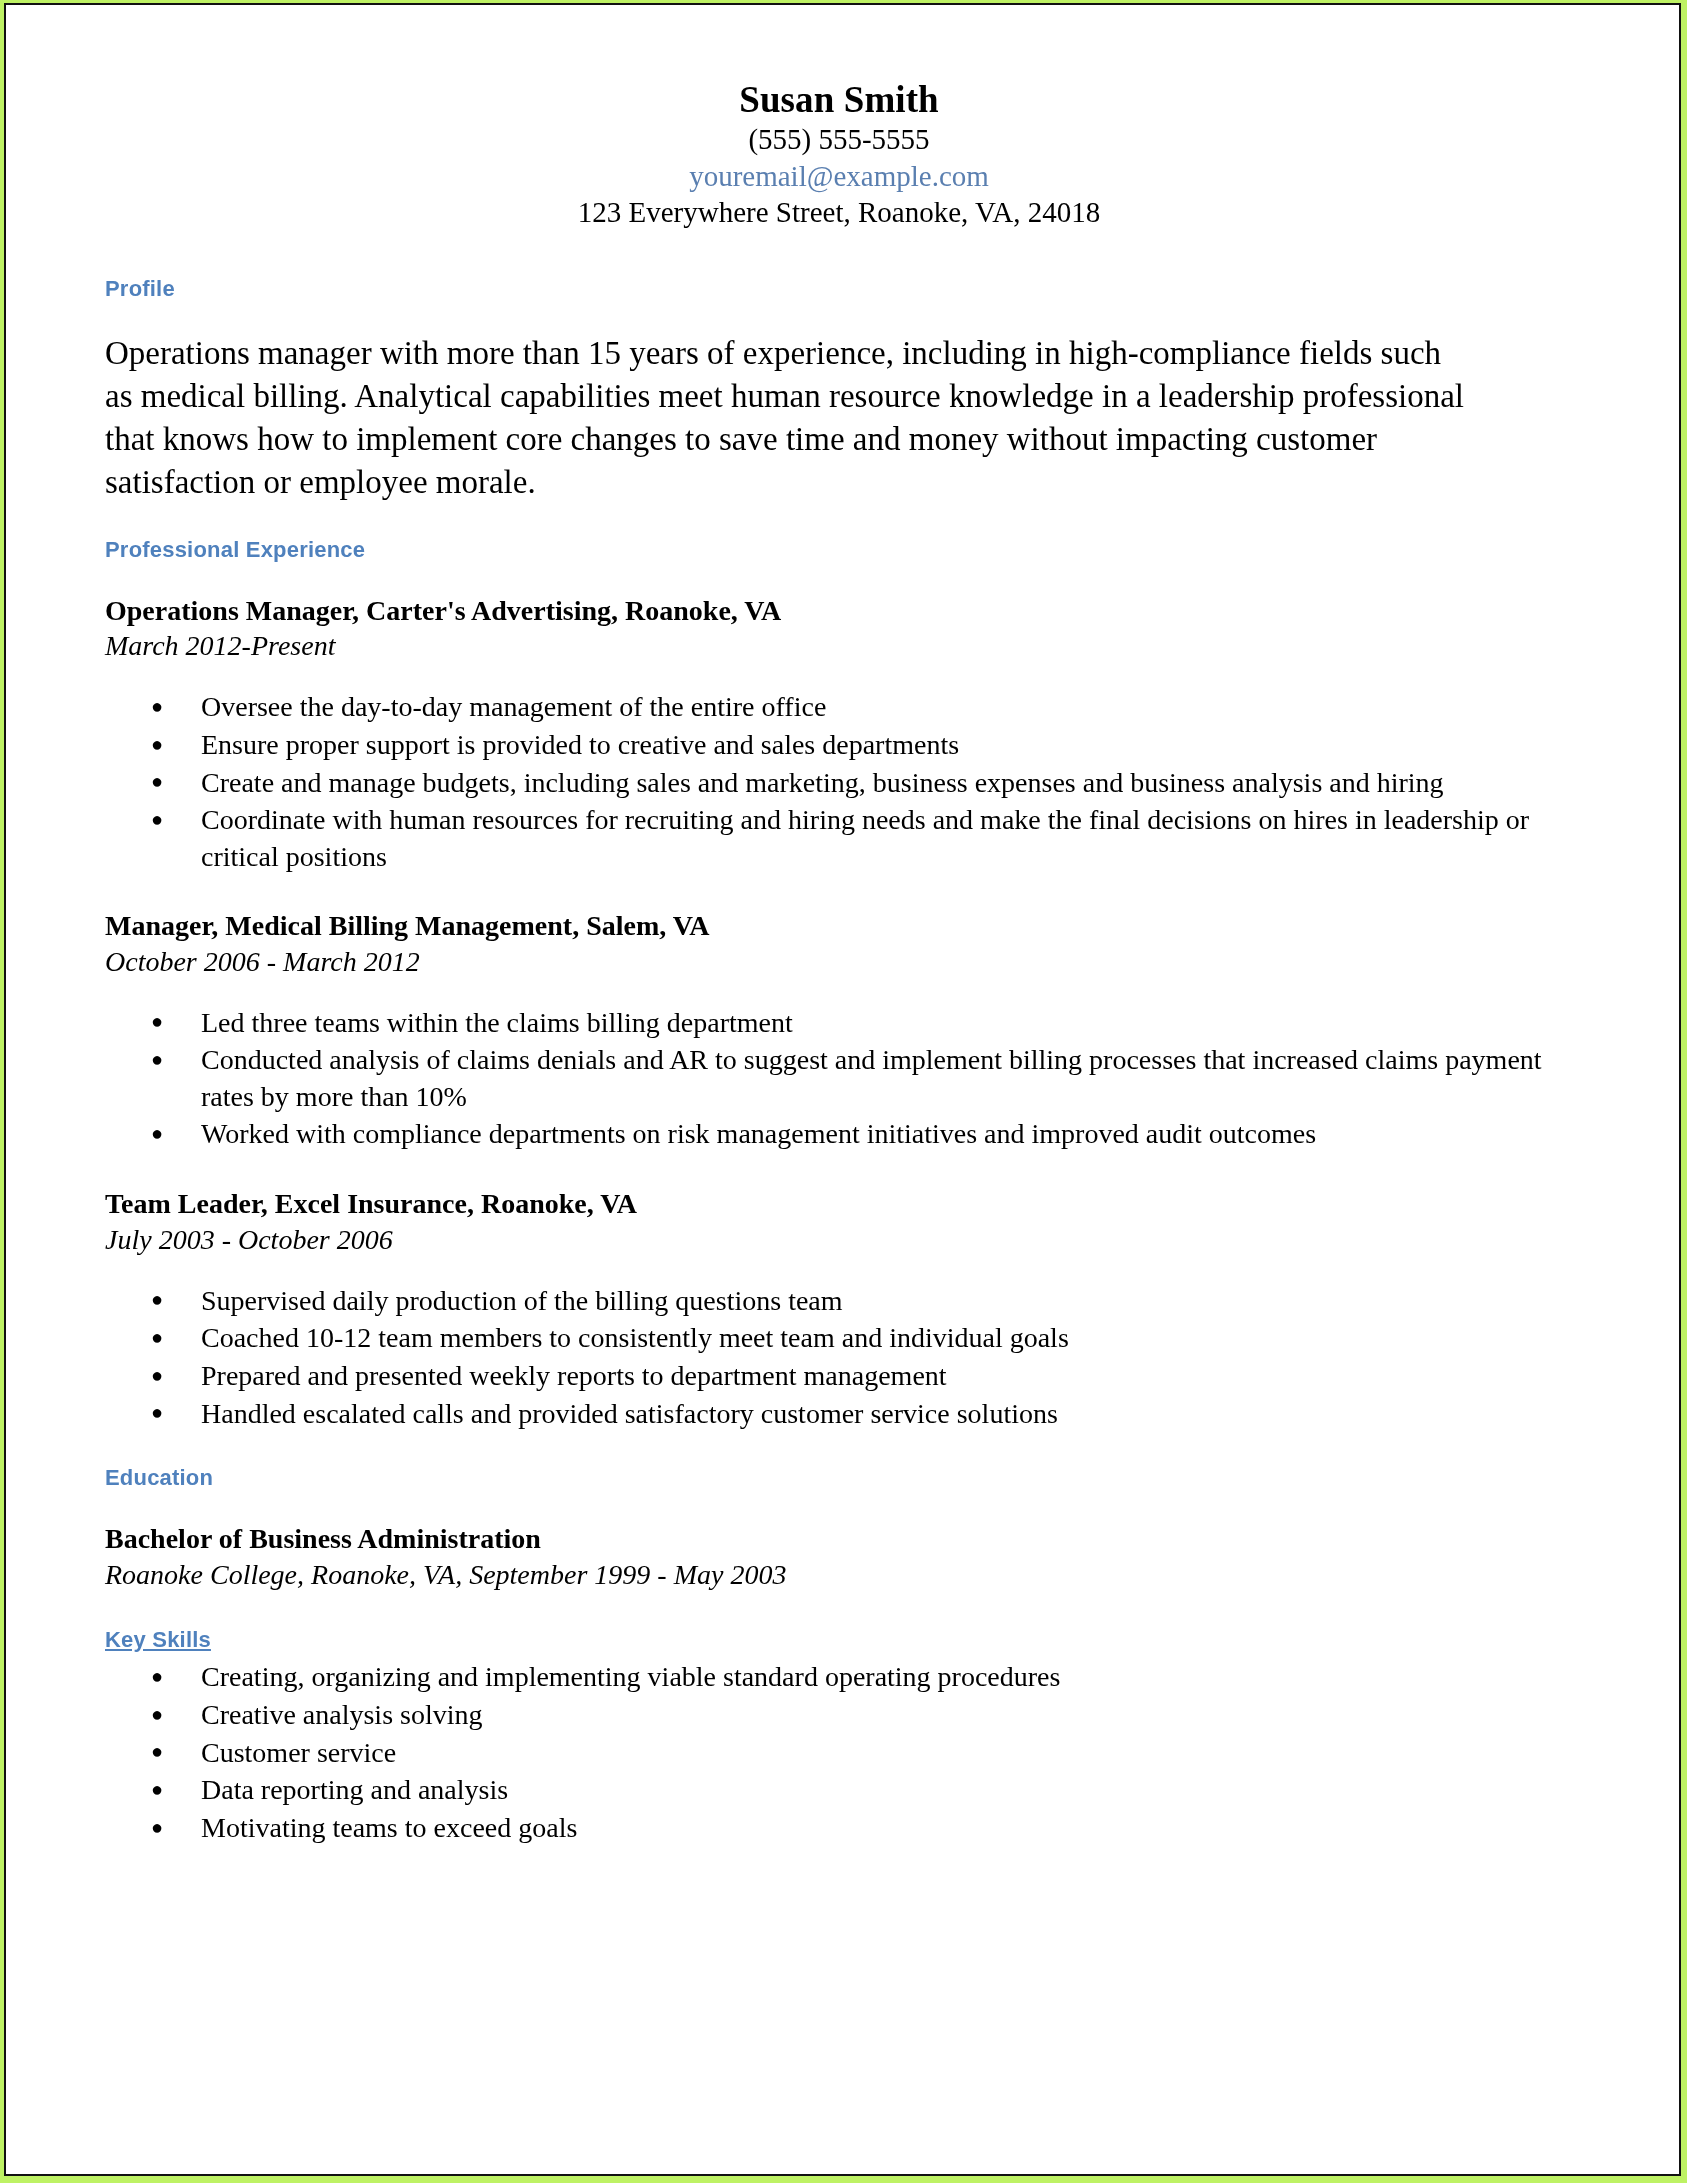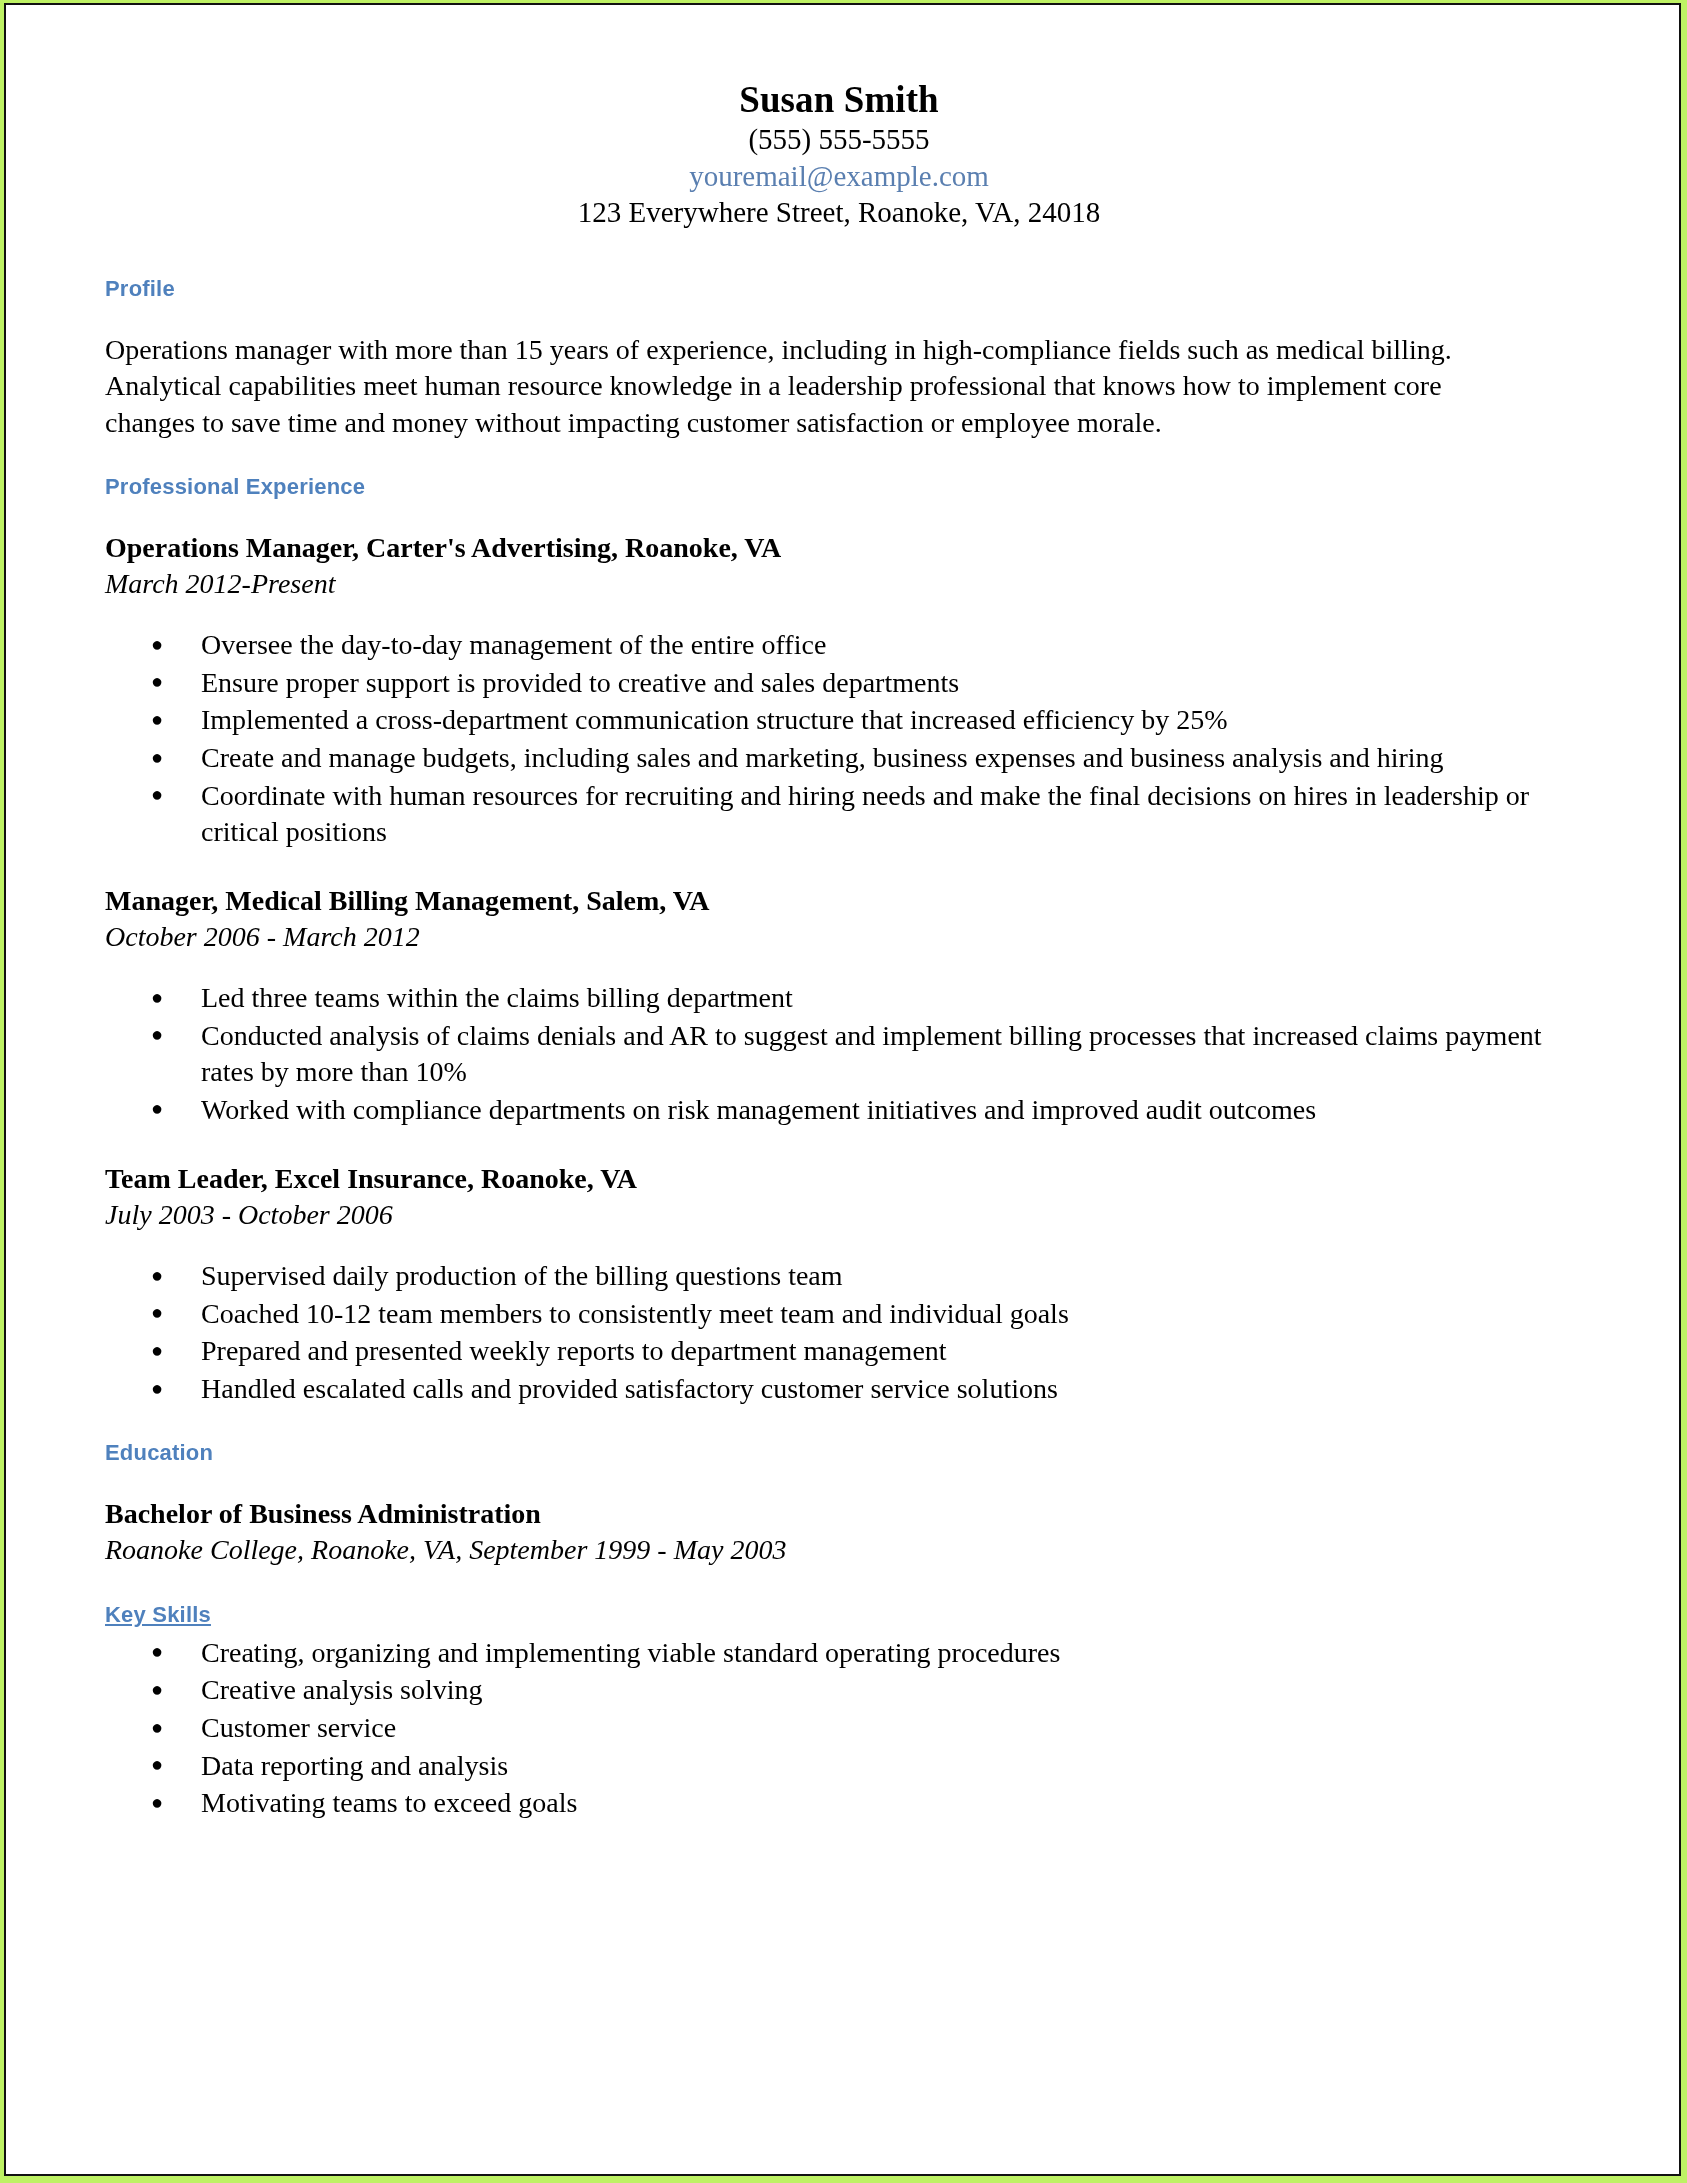--- a/index.html
+++ b/index.html
@@ -60,21 +60,21 @@
     font-weight: bold;
     font-size: 22px;
     color: #4f81bd;
     letter-spacing: 0.2px;
     margin: 0 0 30px 0;
   }
   .section { margin-bottom: 5.3px; }
 
   
   .para {
-    font-size: 28px;
+    font-size: 33px;
     line-height: 1.30;
     color: #000000;
     margin: 12px 0 33px 0;
     max-width: 1360px;
   }
 
   
   .job { margin-bottom: 12px; }
   .job-title {
     font-weight: bold;
@@ -154,21 +154,20 @@
 
     <div class="section">
       <div class="section-heading">Professional Experience</div>
 
       <div class="job">
         <p class="job-title">Operations Manager, Carter's Advertising, Roanoke, VA</p>
         <p class="job-dates">March 2012-Present</p>
         <ul class="bullets">
           <li>Oversee the day-to-day management of the entire office</li>
           <li>Ensure proper support is provided to creative and sales departments</li>
-          <li>Implemented a cross-department communication structure that increased efficiency by 25%</li>
           <li>Create and manage budgets, including sales and marketing, business expenses and business analysis and hiring</li>
           <li>Coordinate with human resources for recruiting and hiring needs and make the final decisions on hires in leadership or critical positions</li>
         </ul>
       </div>
 
       <div class="job">
         <p class="job-title">Manager, Medical Billing Management, Salem, VA</p>
         <p class="job-dates">October 2006 - March 2012</p>
         <ul class="bullets">
           <li>Led three teams within the claims billing department</li>

